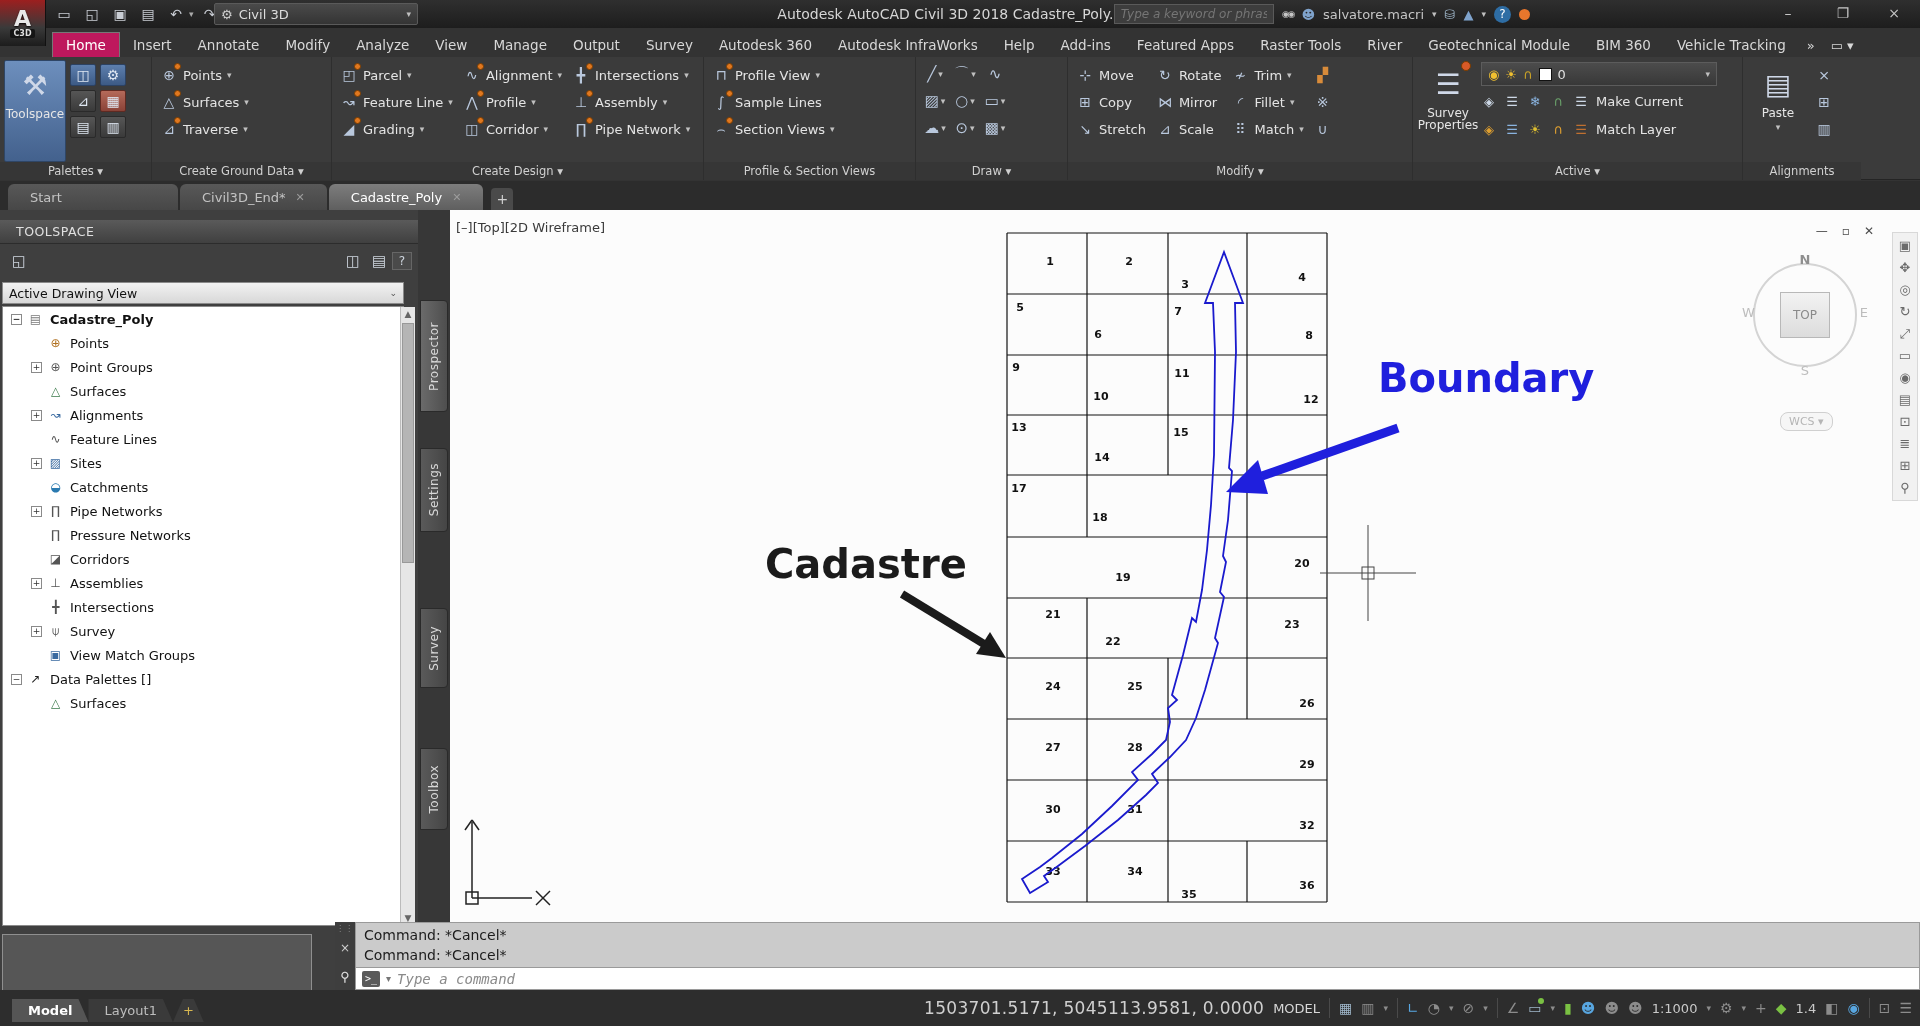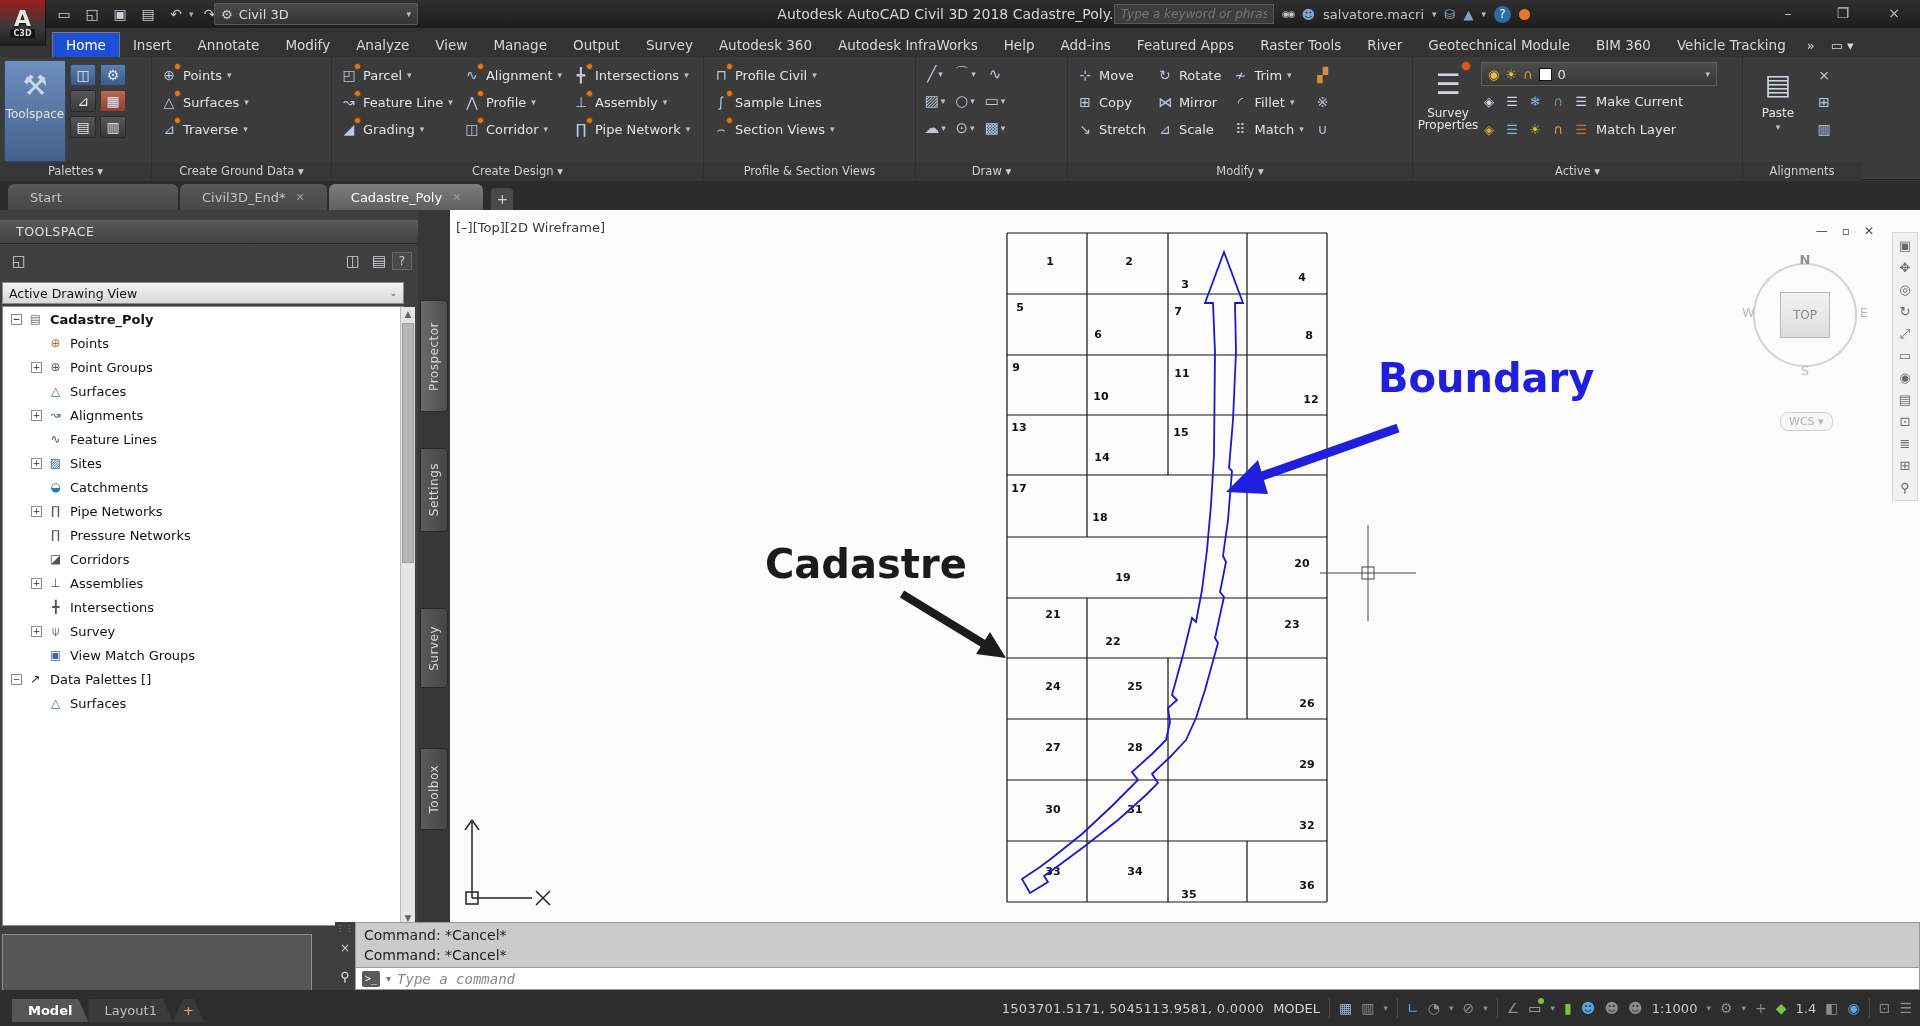--- a/index.html
+++ b/index.html
@@ -17,21 +17,21 @@
   #wsbox{position:absolute;left:214px;top:3px;width:204px;height:22px;background:linear-gradient(#4a4a4a,#343434);border:1px solid #5a5a5a;border-radius:2px;display:flex;align-items:center;color:#ddd;font-size:13px;padding:0 6px;gap:6px;}
   #wsbox .sp{flex:1;}
   #title-text{position:absolute;left:0;right:0;top:0;height:28px;text-align:center;line-height:28px;font-size:14px;color:#d6d6d6;pointer-events:none;}
   #infocenter{position:absolute;right:390px;top:3px;height:22px;display:flex;align-items:center;gap:8px;color:#c5c5c5;font-size:13px;}
   #ic-search{width:160px;height:20px;background:#3d3d3d;border:1px solid #5a5a5a;color:#9a9a9a;font-style:italic;font-size:12px;padding:0 6px;}
   .winbtn{position:absolute;top:0;width:44px;height:26px;color:#c5c5c5;text-align:center;line-height:26px;font-size:14px;}
 
   
   #ribbontabs{position:absolute;left:0;top:28px;width:1920px;height:29px;background:#333;display:flex;align-items:flex-end;padding-left:52px;}
   .rtab{padding:4px 13px;color:#d8d8d8;font-size:13.5px;white-space:nowrap;}
-  .rtab.active{background:#1d4ed8;border:1px solid #777;border-bottom:none;color:#fff;}
+  .rtab.active{background:#be185d;border:1px solid #777;border-bottom:none;color:#fff;}
   .rtab-extra{color:#d8d8d8;font-size:13px;padding:4px 8px;}
 
   
   #ribbon{position:absolute;left:0;top:57px;width:1920px;height:123px;background:#3b3b3b;border-bottom:1px solid #242424;display:flex;}
   .panel{position:relative;height:123px;border-right:1px solid #2e2e2e;display:flex;flex-direction:column;}
   .pbody{flex:1;display:flex;align-items:stretch;padding:3px 4px 0 4px;gap:2px;}
   .plabel{height:18px;background:#363636;color:#d0d0d0;font-size:11.5px;text-align:center;line-height:18px;white-space:nowrap;padding:0 8px;}
   .bigbtn{width:62px;display:flex;flex-direction:column;align-items:center;justify-content:flex-start;color:#e6e6e6;font-size:12px;text-align:center;padding-top:4px;gap:2px;}
   .bigbtn .bic{width:40px;height:40px;display:flex;align-items:center;justify-content:center;font-size:28px;color:#cfd8e8;}
   .bigbtn.blue{background:linear-gradient(#6d8fbd,#43618d);border:1px solid #2f4songs66;border:1px solid #2f4666;border-radius:2px;}
@@ -114,21 +114,21 @@
   #layouttabs{position:absolute;left:12px;top:4px;display:flex;align-items:flex-end;height:28px;}
   .ltab{padding:4px 16px;font-size:13px;color:#bdbdbd;background:#3a3a3a;clip-path:polygon(0 0,calc(100% - 10px) 0,100% 100%,0 100%);}
   .ltab.active{background:#555;color:#fff;font-weight:bold;clip-path:polygon(0 0,calc(100% - 10px) 0,100% 100%,0 100%);}
   .ltab.plus{background:#3a3a3a;color:#d8b750;padding:4px 10px;clip-path:polygon(10px 0,calc(100% - 10px) 0,100% 100%,0 100%);}
   #statusright{position:absolute;right:8px;top:0;height:36px;display:flex;align-items:center;gap:9px;font-size:13px;}
   .sic{color:#9fb6c9;font-size:14px;}
   .sic.dim{color:#8c8c8c;}
   .sic.blue{color:#58a6e0;}
   .sic.green{color:#7ac143;}
   .ssep{width:1px;height:20px;background:#4a4a4a;}
-  #coords{font-size:13px;color:#cfcfcf;letter-spacing:.3px;}
+  #coords{font-size:17px;color:#cfcfcf;letter-spacing:.3px;}
 </style>
 </head>
 <body>
 
 <div id="app">
 
   <div id="titlebar">
     <div class="qat" style="left:52px;">
       <span class="qbtn">
           <span>▭</span>
@@ -313,21 +313,21 @@
           </div>
       </div>
       <div class="plabel">Create Design ▾</div>
     </div>
 
     <div class="panel" style="width:212px;">
       <div class="pbody">
           <div class="itemcol" id="profseccol">
             <div class="ritem">
               <span class="ic">⊓<span class="badge"></span></span>
-              <span>Profile Civil</span>
+              <span>Profile View</span>
               <span class="caret">▾</span>
             </div>
             <div class="ritem">
               <span class="ic">∫<span class="badge"></span></span>
               <span>Sample Lines</span>
             </div>
             <div class="ritem">
               <span class="ic">⌢<span class="badge"></span></span>
               <span>Section Views</span>
               <span class="caret">▾</span>

